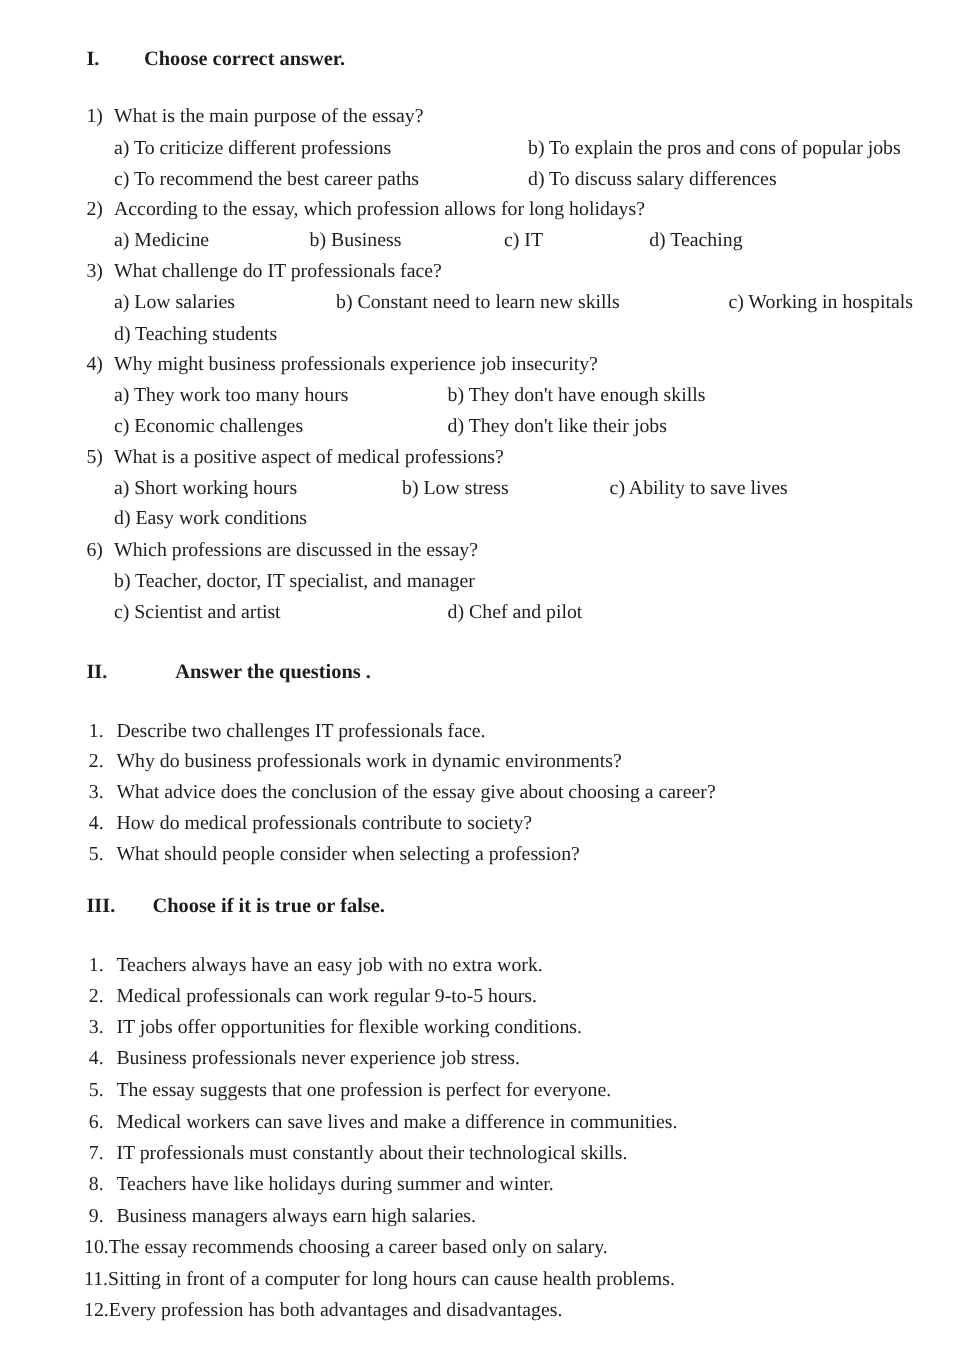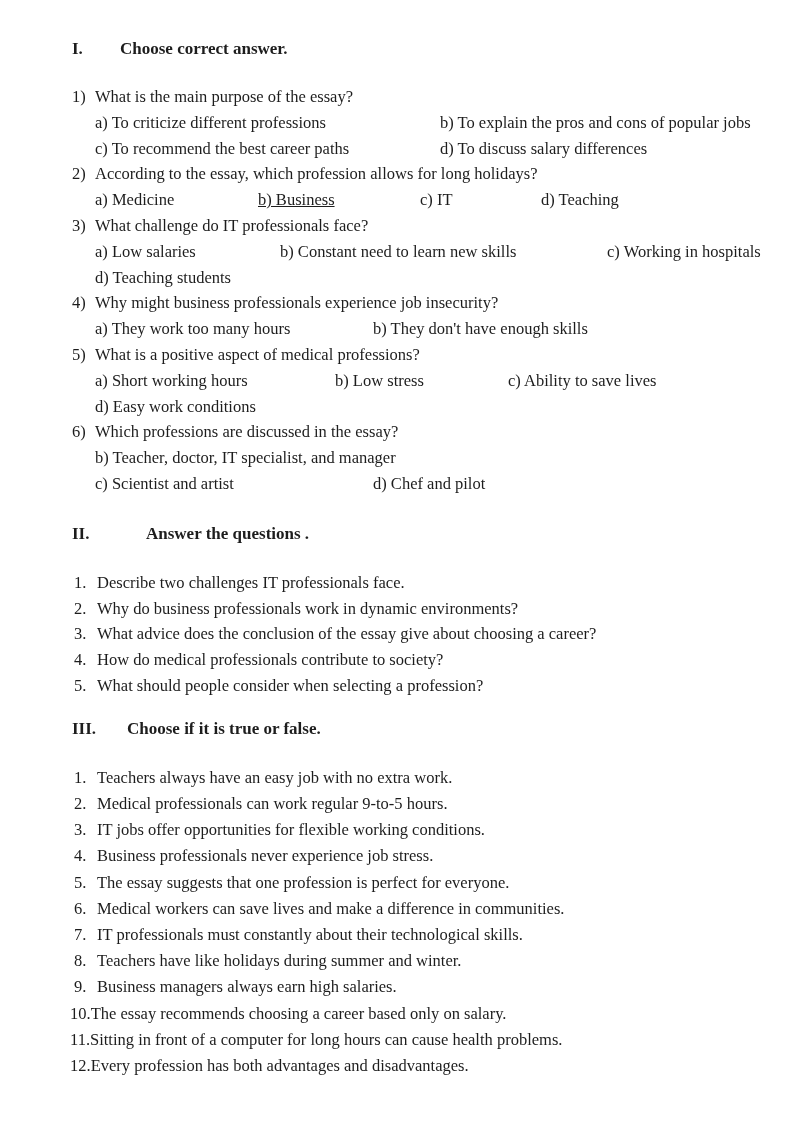--- a/index.html
+++ b/index.html
@@ -42,21 +42,21 @@
     margin-left: 23px;
     line-height: 25.8px;
     gap: 40px;
   }
   .opt { white-space: nowrap; }
   .w305 { width: 305px; flex-shrink: 0; }
   .w238 { width: 238px; flex-shrink: 0; }
   .w145 { width: 145px; flex-shrink: 0; }
   .w287 { width: 287px; flex-shrink: 0; }
   .w123 { width: 123px; flex-shrink: 0; }
-  .w122 { width: 122px; flex-shrink: 0; text-decoration: underline; }
+  .w122 { width: 122px; flex-shrink: 0; }
   .w81  { width: 81px;  flex-shrink: 0; }
   .w200 { width: 200px; flex-shrink: 0; }
   .w133 { width: 133px; flex-shrink: 0; }
   .listrow {
     display: flex;
     line-height: 25.8px;
     margin-left: 2px;
   }
   .tfrow { line-height: 26.2px; }
   .inum {
@@ -122,20 +122,24 @@
 
   <div>
     <div class="qrow">
       <span class="qnum">4)</span>
       <span>Why might business professionals experience job insecurity?</span>
     </div>
     <div class="optrow">
       <span class="opt w238">a) They work too many hours</span>
       <span class="opt">b) They don't have enough skills</span>
     </div>
+    <div class="optrow">
+      <span class="opt w238">c) Economic challenges</span>
+      <span class="opt">d) They don't like their jobs</span>
+    </div>
   </div>
 
   <div>
     <div class="qrow">
       <span class="qnum">5)</span>
       <span>What is a positive aspect of medical professions?</span>
     </div>
     <div class="optrow">
       <span class="opt w200">a) Short working hours</span>
       <span class="opt w133">b) Low stress</span>

